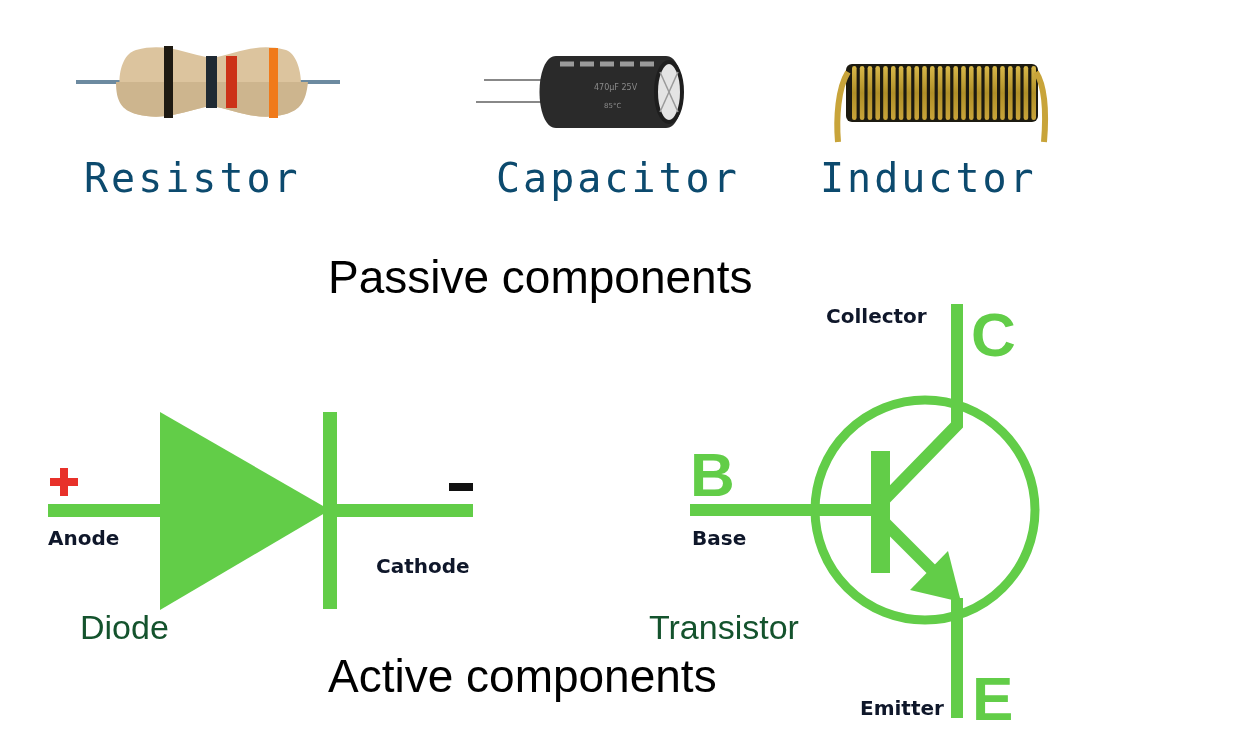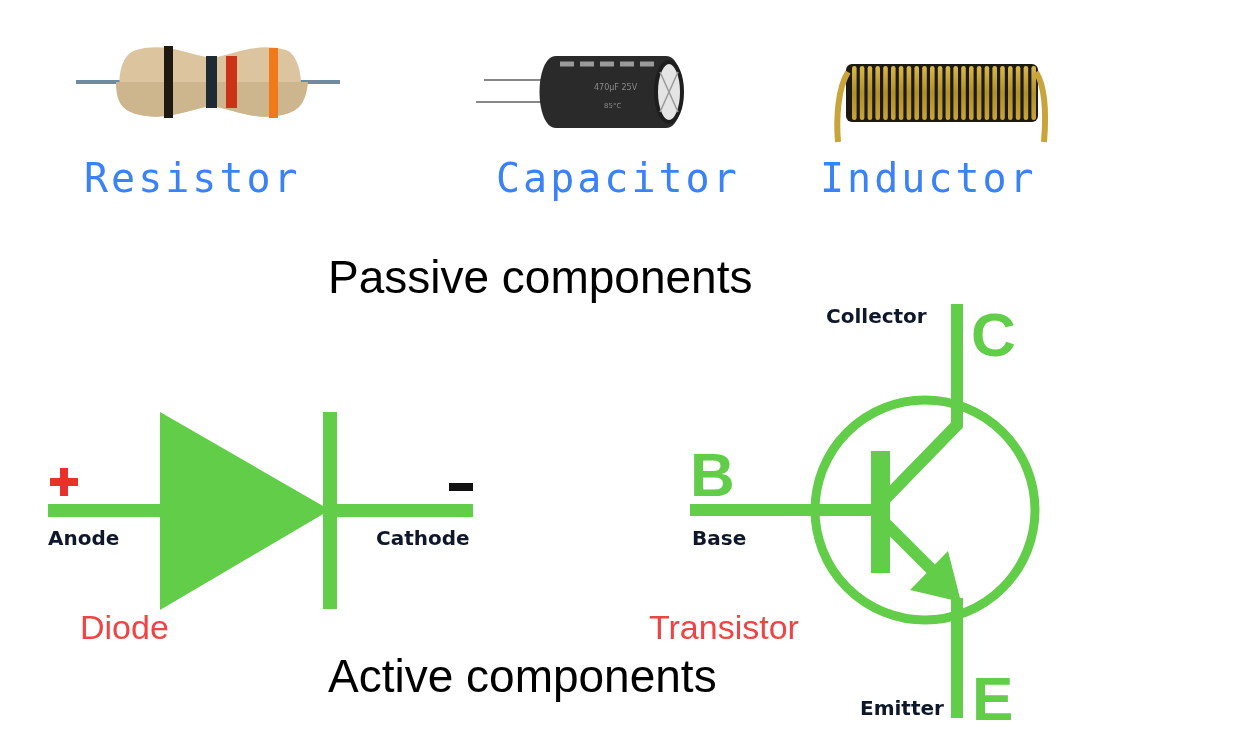--- a/index.html
+++ b/index.html
@@ -1,20 +1,20 @@
 <!DOCTYPE html>
 <html><head>
 <meta charset="utf-8">
 <style>
   html, body { margin: 0; padding: 0; background: #ffffff; }
   body { width: 1236px; height: 756px; position: relative; overflow: hidden; font-family: "Liberation Sans", sans-serif; }
   .abs { position: absolute; }
-  .mono-label { font-family: "DejaVu Sans Mono", monospace; font-size: 40px; color: #3b82f6; letter-spacing: 3px; line-height: 1; }
+  .mono-label { font-family: "DejaVu Sans Mono", monospace; font-size: 40px; color: #0c4a6e; letter-spacing: 3px; line-height: 1; }
   .heading { font-family: "Liberation Sans", sans-serif; font-size: 46px; color: #000; line-height: 1; }
-  .caption { font-family: "Liberation Sans", sans-serif; font-size: 34px; color: #ef4444; line-height: 1; }
+  .caption { font-family: "Liberation Sans", sans-serif; font-size: 34px; color: #14532d; line-height: 1; }
   .pin-label { font-family: "DejaVu Sans", sans-serif; font-weight: bold; font-size: 20px; color: #0f172a; line-height: 1; }
   .big-letter { font-family: "Liberation Sans", sans-serif; font-weight: bold; font-size: 62px; line-height: 1; }
   svg { position: absolute; overflow: visible; }
 </style>
 </head>
 <body>
 
 <svg style="left:76px; top:40px;" width="264" height="85" viewBox="0 0 264 85">
   <line x1="0" y1="42" x2="46" y2="42" stroke="#6c8aa0" stroke-width="4"></line>
   <line x1="218" y1="42" x2="264" y2="42" stroke="#6c8aa0" stroke-width="4"></line>
@@ -87,21 +87,21 @@
   <polygon points="160,412 160,610 330,510" fill="#62cd48"></polygon>
   <rect x="323" y="412" width="14" height="197" fill="#62cd48"></rect>
   <rect x="330" y="504" width="143" height="13" fill="#62cd48"></rect>
   <g>
     <rect x="50" y="478" width="28" height="8" fill="#e8312a"></rect>
     <rect x="60" y="468" width="8" height="28" fill="#e8312a"></rect>
   </g>
   <rect x="449" y="483" width="24" height="8" fill="#111"></rect>
 </svg>
 <div class="abs pin-label" style="left:48px; top:528px;">Anode</div>
-<div class="abs pin-label" style="left:376px; top:528px;">Cathode</div>
+<div class="abs pin-label" style="left:376px; top:556px;">Cathode</div>
 <div class="abs caption" style="left:80px; top:610px;">Diode</div>
 
 <svg style="left:0; top:0;" width="1236" height="756" viewBox="0 0 1236 756">
   <circle cx="925" cy="510" r="110" fill="none" stroke="#62cd48" stroke-width="9"></circle>
   <rect x="690" y="504" width="183" height="12" fill="#62cd48"></rect>
   <rect x="871" y="451" width="19" height="122" fill="#62cd48"></rect>
   <rect x="951" y="304" width="12" height="116" fill="#62cd48"></rect>
   <polyline points="957,418 957,425 884,500" fill="none" stroke="#62cd48" stroke-width="12"></polyline>
   <line x1="884" y1="522" x2="940" y2="578" stroke="#62cd48" stroke-width="12"></line>
   <polygon points="948,551 961,602 910,590" fill="#62cd48"></polygon>

